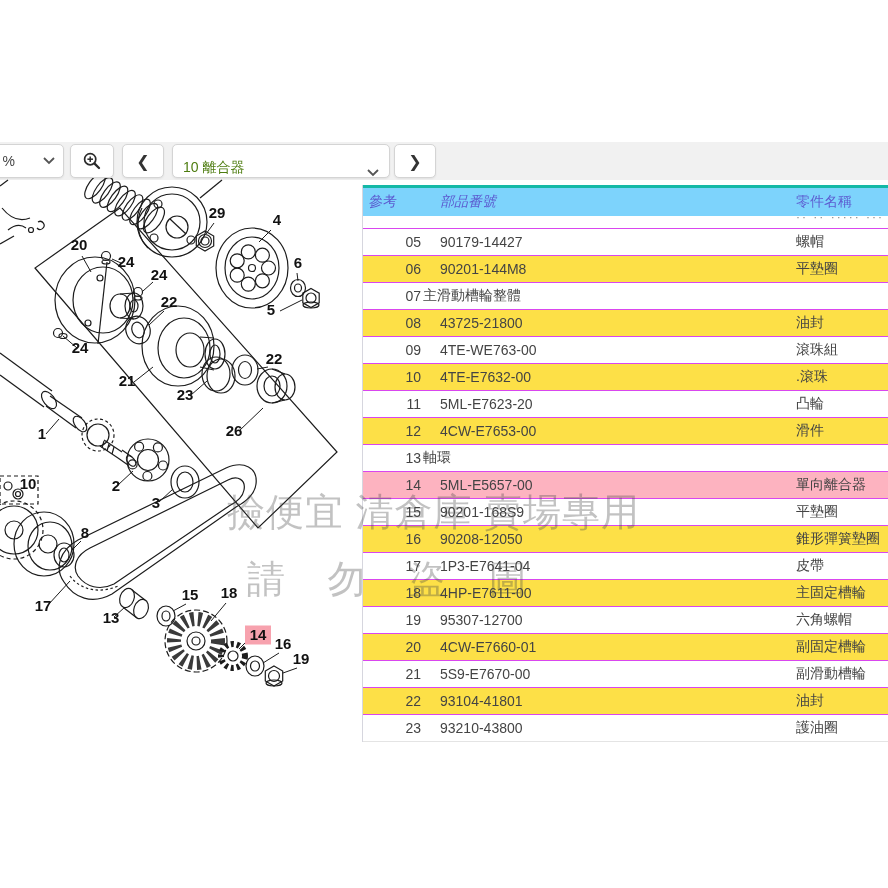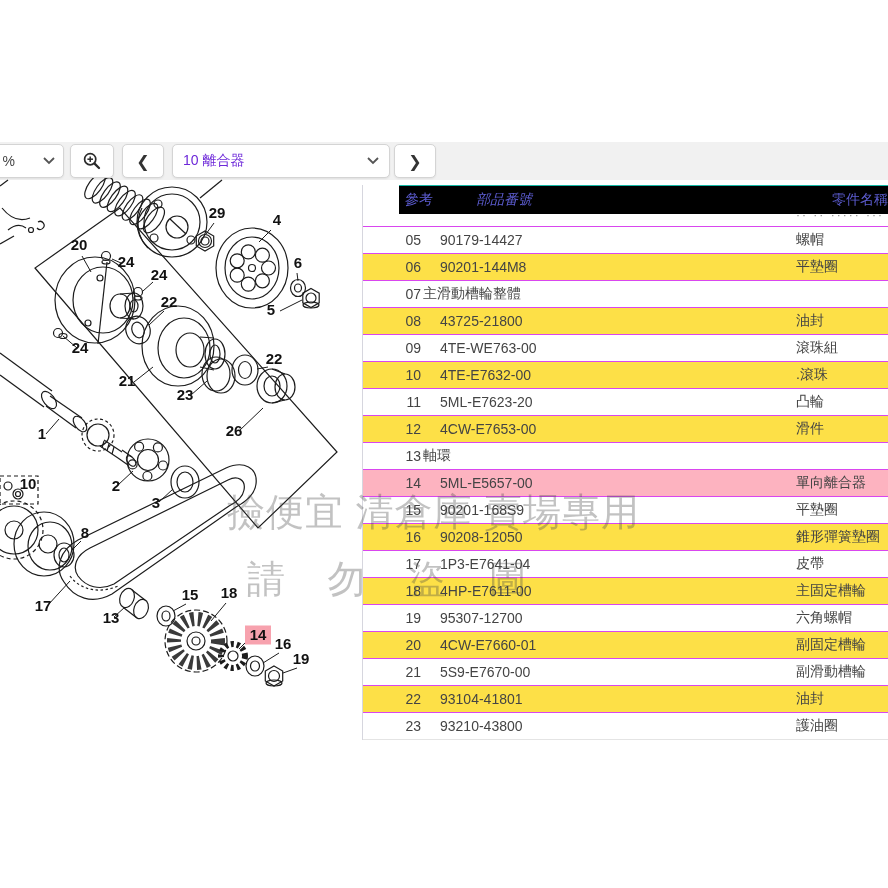--- a/index.html
+++ b/index.html
@@ -8,30 +8,30 @@
 
   
   .toolbar{position:absolute;left:0;top:142px;width:888px;height:38px;background:#f1f1f1;}
   .tbtn{position:absolute;top:2px;height:34px;background:#fff;border:1px solid #d4d4d4;
         border-radius:5px;box-shadow:0 1px 2px rgba(0,0,0,0.07);box-sizing:border-box;
         display:flex;align-items:center;color:#333;font-size:14px;cursor:pointer;}
   .zoom-select{left:-44px;width:108px;justify-content:flex-end;padding-right:8px;}
   .zoom-select .val{margin-right:28px;color:#444;}
   .fit-btn{left:70px;width:44px;justify-content:center;}
   .prev-btn{left:122px;width:42px;justify-content:center;font-weight:bold;font-size:16px;}
-  .sect-select{left:172px;width:218px;padding:0 10px;color:#6d28d9;}
+  .sect-select{left:172px;width:218px;padding:0 10px;color:#4d7c0f;align-items:flex-end;}
   .sect-select .val{flex:1;}
   .next-btn{left:394px;width:42px;justify-content:center;font-weight:bold;font-size:16px;}
   .caret{width:12px;height:8px;}
 
   
   .parts-table{position:absolute;left:362px;top:185px;width:526px;font-size:14px;color:#444;
                border-left:1px solid #d6d6de;box-sizing:border-box;}
   .thead{display:grid;grid-template-columns:60px 373px 1fr;align-items:center;height:28px;
-         background:#000000;border-top:1px solid #14b8a6;color:#5c5cd0;margin-left:36px;}
+         background:#7dd3fc;border-top:3px solid #14b8a6;color:#5c5cd0;}
   .thead .c1{padding-left:6px;}
   .thead .c2{padding-left:17px;font-style:italic;}
   .clipped-row{height:12px;overflow:hidden;background:#fff;position:relative;}
   .clipped-row .frag{position:absolute;left:433px;top:-6px;color:#888;font-size:12px;letter-spacing:2px;}
   .tbody .trow{display:grid;grid-template-columns:60px 373px 1fr;align-items:center;height:26px;
                background:#fff;border-top:1px solid #d946ef;cursor:pointer;}
   .tbody .trow.alt{background:#fde047;}
   .tbody .trow.hl{background:#fdb3c0;}
   .trow .c1{text-align:right;padding-right:2px;}
   .trow .c2{padding-left:17px;}

